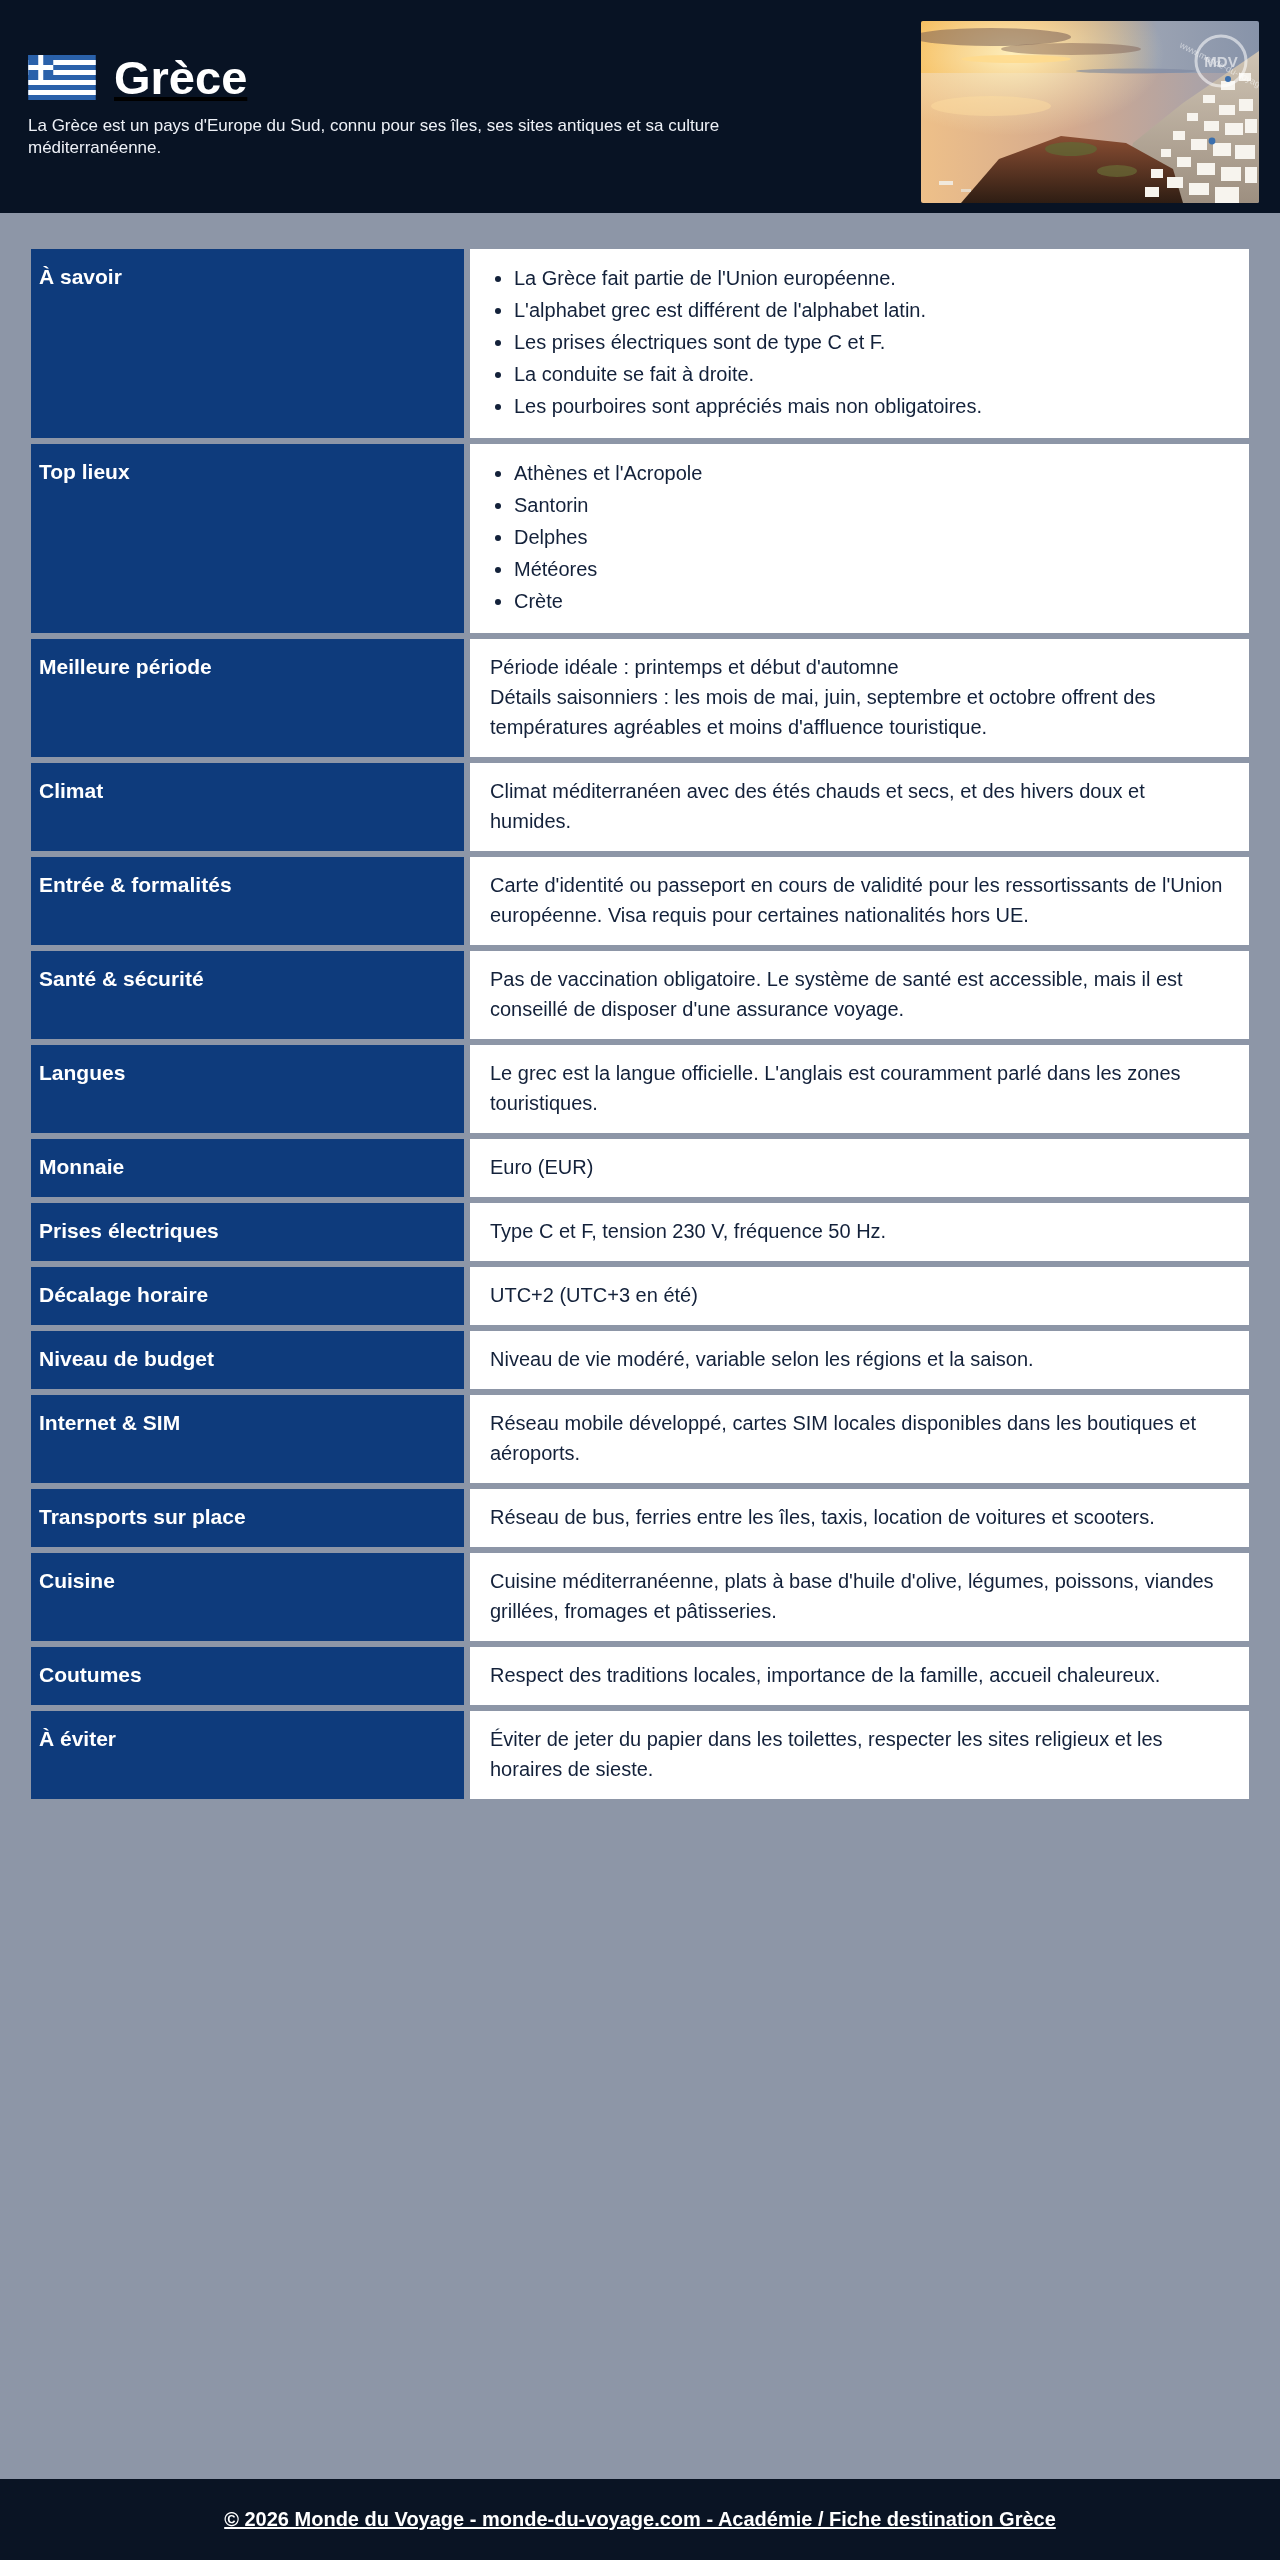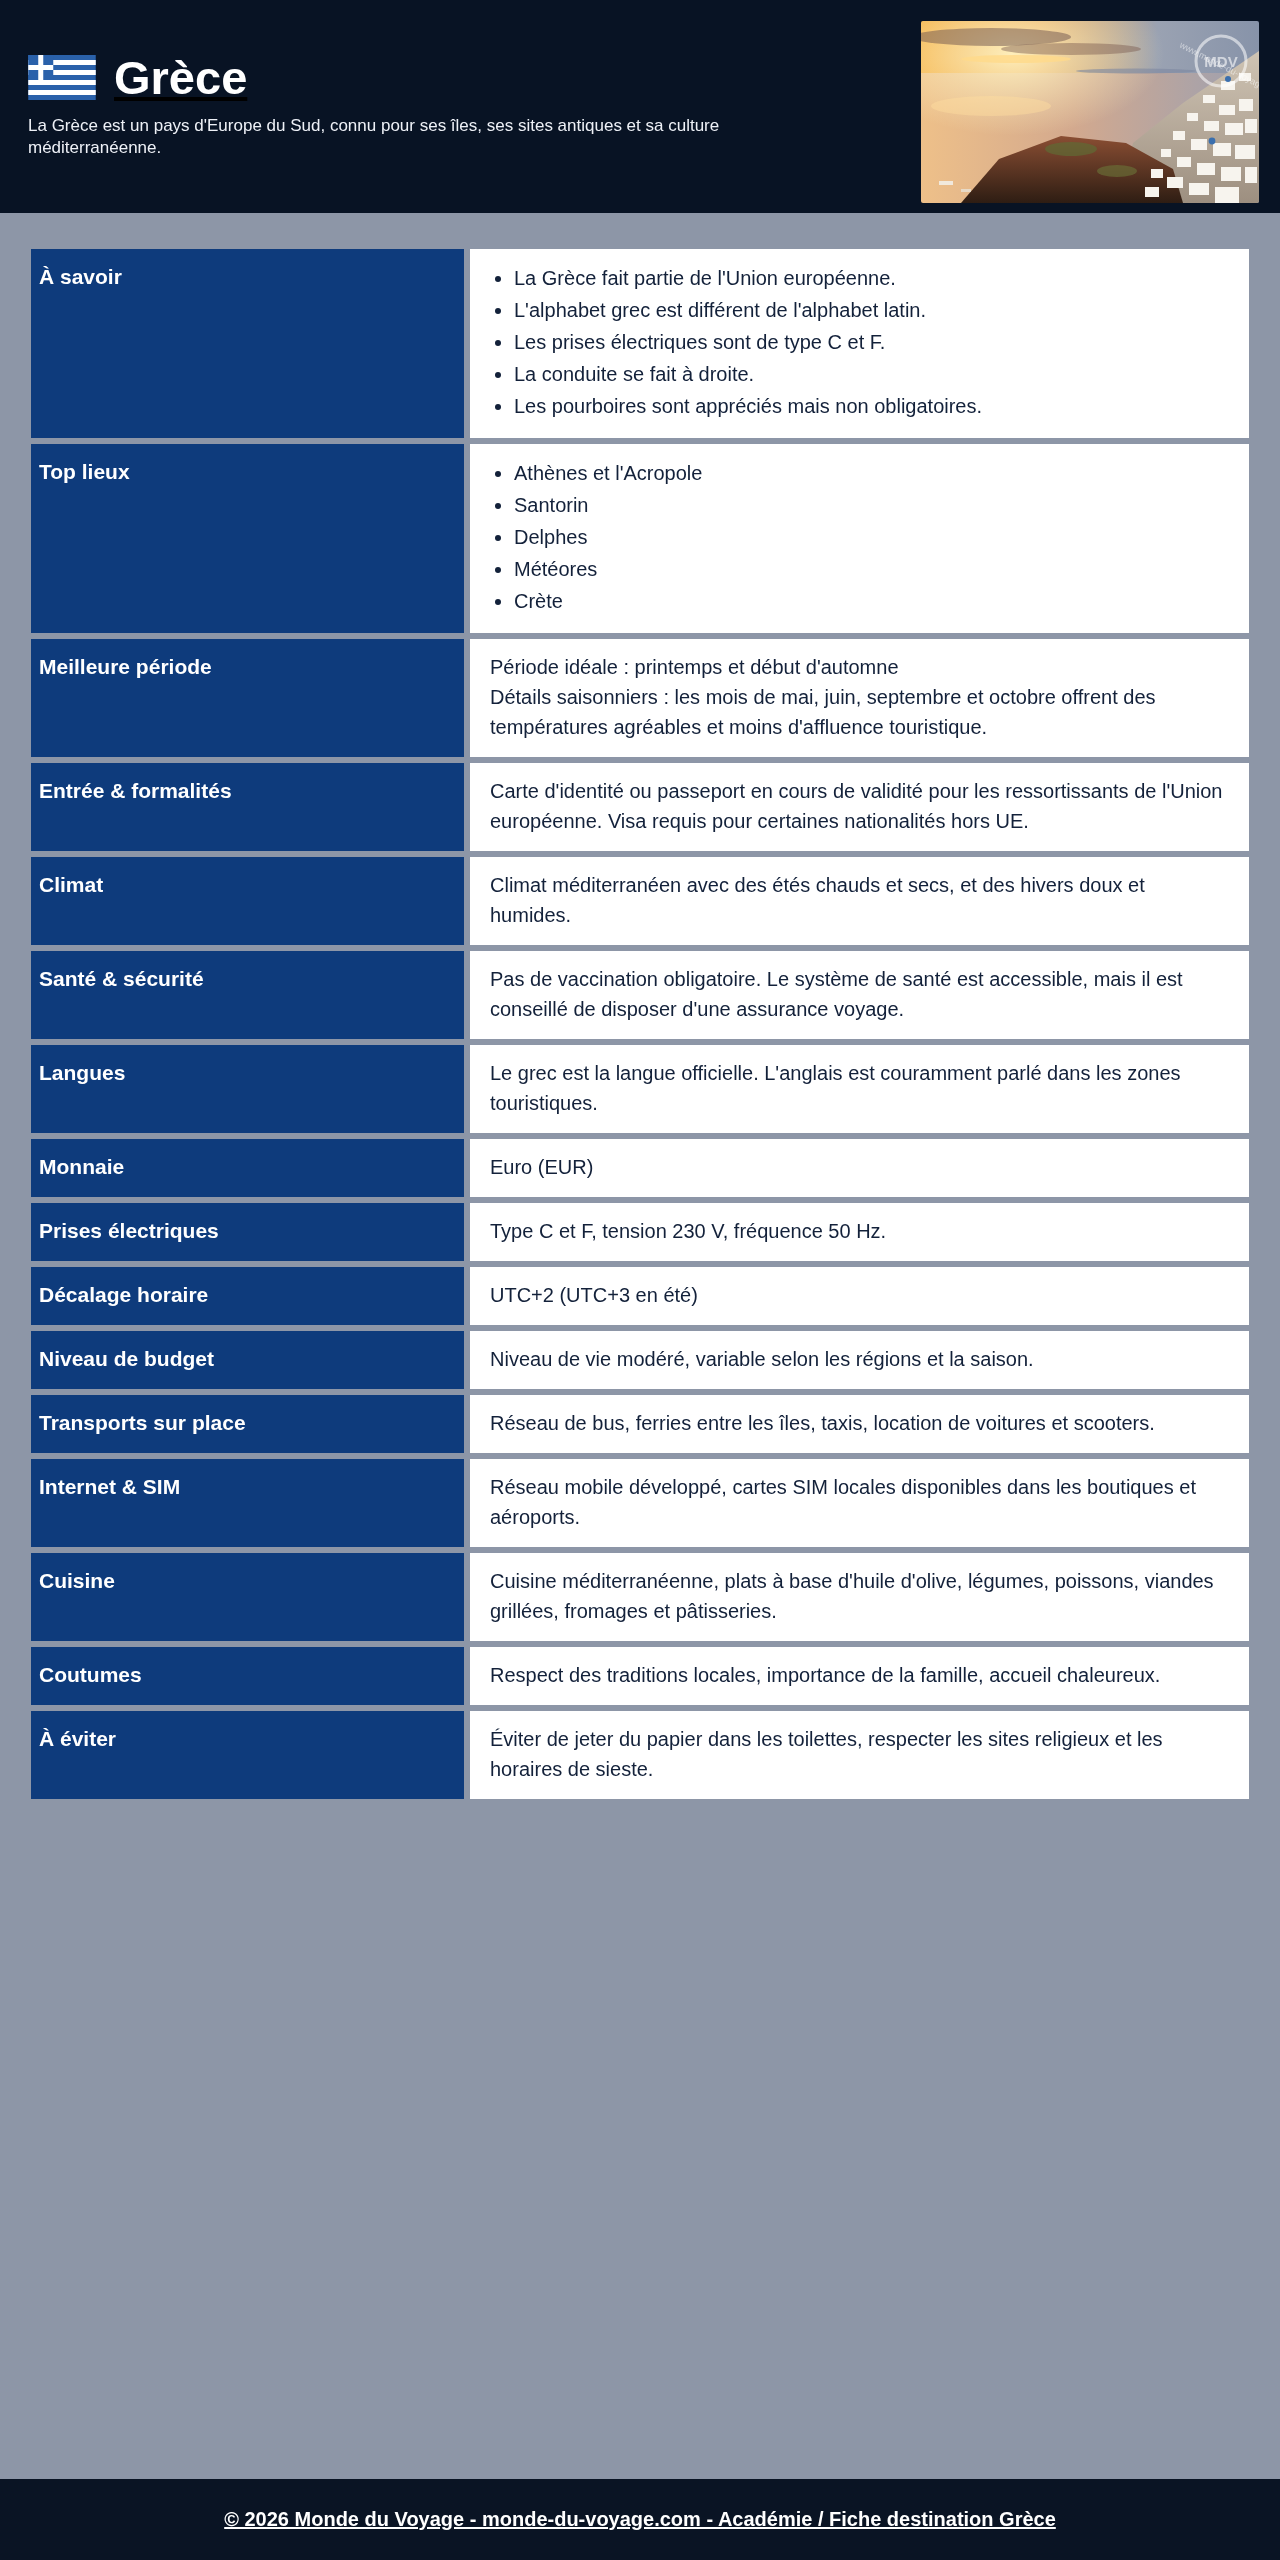--- a/index.html
+++ b/index.html
@@ -190,28 +190,28 @@
           </td>
         </tr>
         <tr>
           <th>Meilleure période</th>
           <td>
             <div>Période idéale : printemps et début d'automne</div>
             <div>Détails saisonniers : les mois de mai, juin, septembre et octobre offrent des températures agréables et moins d'affluence touristique.</div>
           </td>
         </tr>
         <tr>
+          <th>Climat</th>
+          <td>Climat méditerranéen avec des étés chauds et secs, et des hivers doux et humides.</td>
+        </tr>
+        <tr>
           <th>Entrée &amp; formalités</th>
           <td>Carte d'identité ou passeport en cours de validité pour les ressortissants de l'Union européenne. Visa requis pour certaines nationalités hors UE.</td>
         </tr>
         <tr>
-          <th>Climat</th>
-          <td>Climat méditerranéen avec des étés chauds et secs, et des hivers doux et humides.</td>
-        </tr>
-        <tr>
           <th>Santé &amp; sécurité</th>
           <td>Pas de vaccination obligatoire. Le système de santé est accessible, mais il est conseillé de disposer d'une assurance voyage.</td>
         </tr>
         <tr>
           <th>Langues</th>
           <td>Le grec est la langue officielle. L'anglais est couramment parlé dans les zones touristiques.</td>
         </tr>
         <tr>
           <th>Monnaie</th>
           <td>Euro (EUR)</td>
@@ -222,26 +222,26 @@
         </tr>
         <tr>
           <th>Décalage horaire</th>
           <td>UTC+2 (UTC+3 en été)</td>
         </tr>
         <tr>
           <th>Niveau de budget</th>
           <td>Niveau de vie modéré, variable selon les régions et la saison.</td>
         </tr>
         <tr>
+          <th>Internet &amp; SIM</th>
+          <td>Réseau mobile développé, cartes SIM locales disponibles dans les boutiques et aéroports.</td>
+        </tr>
+        <tr>
           <th>Transports sur place</th>
           <td>Réseau de bus, ferries entre les îles, taxis, location de voitures et scooters.</td>
-        </tr>
-        <tr>
-          <th>Internet &amp; SIM</th>
-          <td>Réseau mobile développé, cartes SIM locales disponibles dans les boutiques et aéroports.</td>
         </tr>
         <tr>
           <th>Cuisine</th>
           <td>Cuisine méditerranéenne, plats à base d'huile d'olive, légumes, poissons, viandes grillées, fromages et pâtisseries.</td>
         </tr>
         <tr>
           <th>Coutumes</th>
           <td>Respect des traditions locales, importance de la famille, accueil chaleureux.</td>
         </tr>
         <tr>

